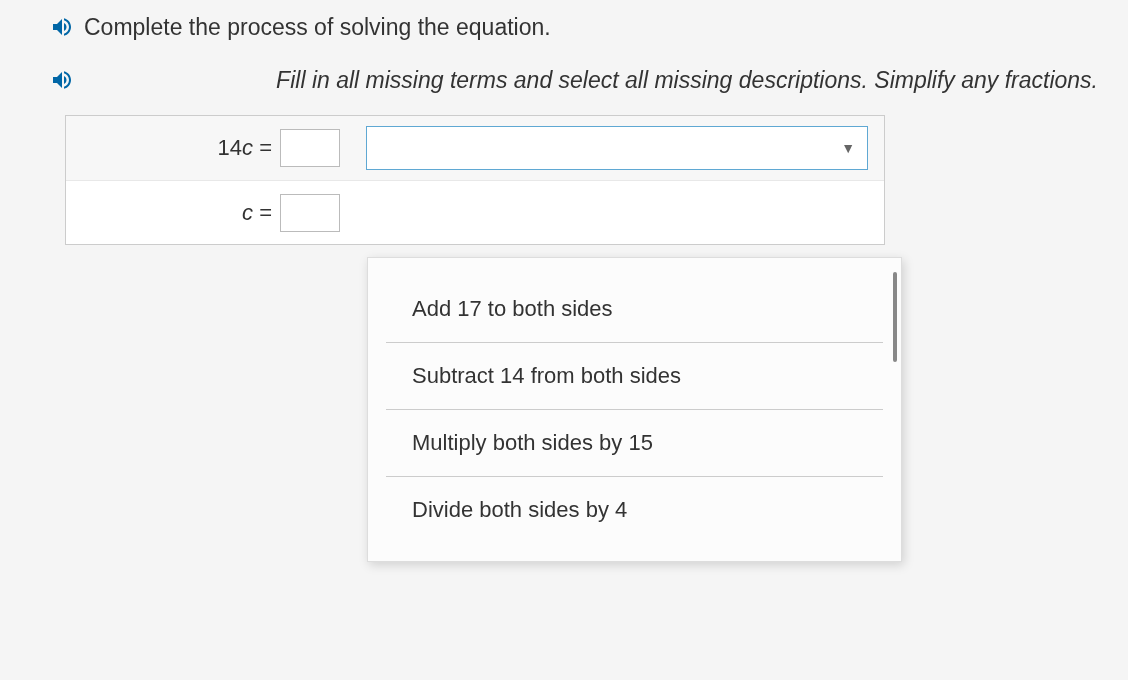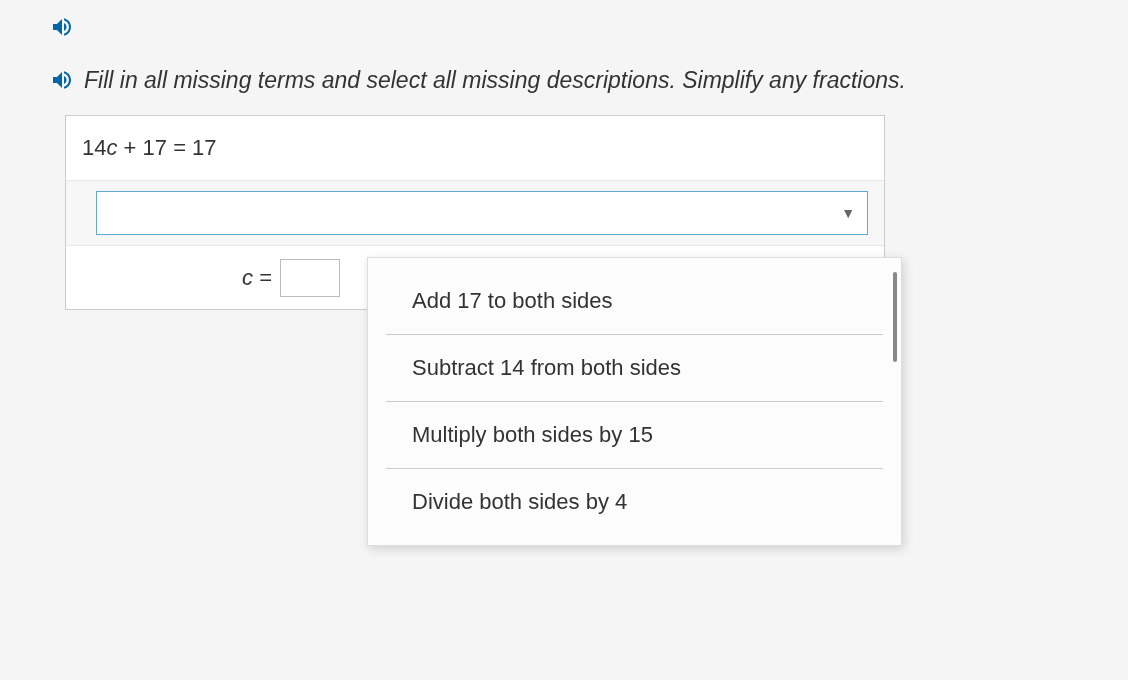--- a/index.html
+++ b/index.html
@@ -13,21 +13,21 @@
       overflow: hidden;
     }
     .instruction-line {
       display: flex;
       align-items: flex-start;
       gap: 10px;
       margin-bottom: 14px;
       font-size: 23px;
       line-height: 1.5;
     }
-    .instruction-line.italic { font-style: italic; }
+    .instruction-line.italic { font-style: italic; justify-content: space-between; }
     .sound-icon {
       flex-shrink: 0;
       margin-top: 4px;
     }
     .sound-icon svg { width: 24px; height: 24px; }
     .work-area {
       margin-top: 10px;
       margin-left: 15px;
       position: relative;
       width: 820px;
@@ -83,21 +83,21 @@
     .caret { color: #666; font-size: 14px; }
     .dropdown-menu {
       position: absolute;
       left: 302px;
       top: 142px;
       width: 535px;
       background: #fcfcfc;
       border: 1px solid #ddd;
       box-shadow: 2px 3px 10px rgba(0,0,0,0.15);
       z-index: 10;
-      padding: 10px 0;
+      padding: 18px 0;
     }
     .dropdown-item {
       padding: 20px 26px;
       font-size: 22px;
       color: #333;
       cursor: pointer;
       border-bottom: 1px solid #ccc;
       margin: 0 18px;
     }
     .dropdown-item:last-child { border-bottom: none; }
@@ -113,42 +113,41 @@
   </style>
 </head>
 <body>
 
 <div class="instruction-line">
   <span class="sound-icon">
     <svg viewBox="0 0 24 24" fill="#0066a6">
         <path d="M3 9v6h4l5 5V4L7 9H3zm13.5 3c0-1.8-1-3.3-2.5-4v8c1.5-.7 2.5-2.2 2.5-4zM14 3.2v2c2.9.9 5 3.6 5 6.8s-2.1 5.9-5 6.8v2c4-.9 7-4.5 7-8.8s-3-7.9-7-8.8z"></path>
       </svg>
   </span>
+  <span>Complete the process of solving the equation.</span>
 </div>
 
 <div class="instruction-line italic">
   <span class="sound-icon">
     <svg viewBox="0 0 24 24" fill="#0066a6">
         <path d="M3 9v6h4l5 5V4L7 9H3zm13.5 3c0-1.8-1-3.3-2.5-4v8c1.5-.7 2.5-2.2 2.5-4zM14 3.2v2c2.9.9 5 3.6 5 6.8s-2.1 5.9-5 6.8v2c4-.9 7-4.5 7-8.8s-3-7.9-7-8.8z"></path>
       </svg>
   </span>
   <span>Fill in all missing terms and select all missing descriptions. Simplify any fractions.</span>
 </div>
 
 <div class="work-area">
   <div class="work-box">
 
-    <div class="work-row">
-      <div class="left-col" style="justify-content:flex-start;text-align:left;">
-        <span><span>14</span><span class="var-italic">c</span><span> + 17 = 17</span></span>
-      </div>
-      <div class="right-col"></div>
-    </div>
 
     <div class="work-row shade">
+      <div class="left-col">
+        <span><span>14</span><span class="var-italic">c</span><span> =</span></span>
+        <input class="answer-input" type="text" value="" style="">
+      </div>
       <div class="right-col">
         <div class="dropdown-trigger">
           <span class="caret">▼</span>
         </div>
       </div>
     </div>
 
     <div class="work-row">
       <div class="left-col">
         <span><span class="var-italic">c</span><span> =</span></span>

